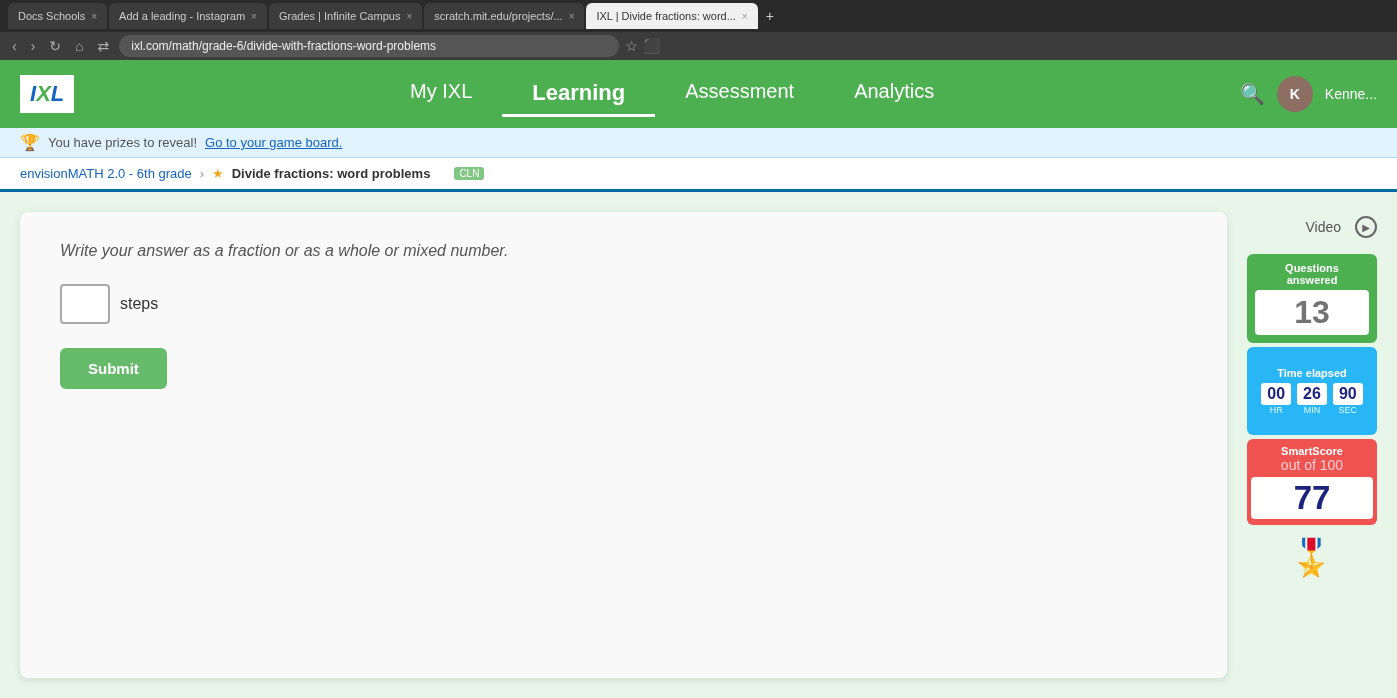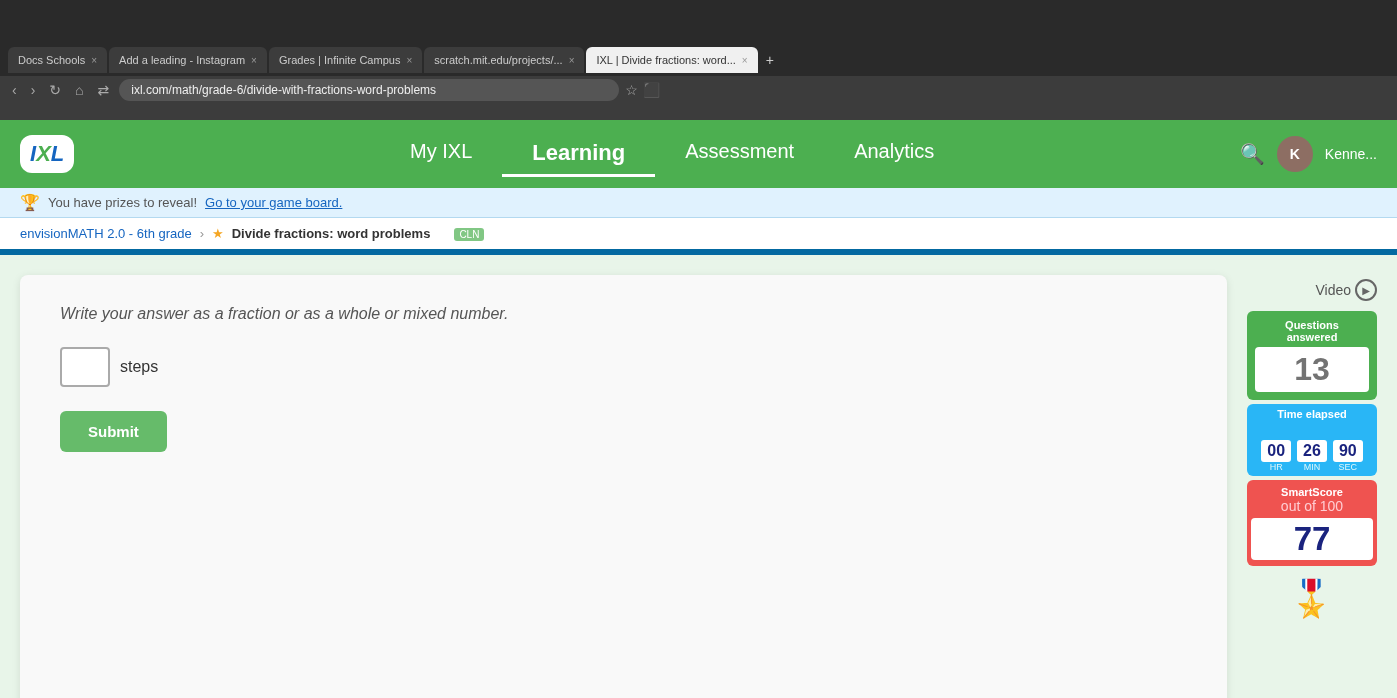--- a/index.html
+++ b/index.html
@@ -1,51 +1,51 @@
 <!DOCTYPE html>
 <html><head>
   <meta charset="utf-8">
   <style>
     * { margin: 0; padding: 0; box-sizing: border-box; }
     body { font-family: Arial, sans-serif; background: #2a2a2a; width: 1397px; height: 698px; overflow: hidden; position: relative; }
 
     
-    .browser-chrome { background: #3c3c3c; height: 76px; display: flex; flex-direction: column; margin-top: 44px; }
+    .browser-chrome { background: #3c3c3c; height: 60px; display: flex; flex-direction: column; }
     .tab-bar { display: flex; align-items: center; height: 32px; background: #2a2a2a; padding: 0 8px; gap: 2px; }
     .tab { display: flex; align-items: center; height: 26px; padding: 0 10px; border-radius: 6px 6px 0 0; font-size: 11px; color: #ccc; background: #3c3c3c; gap: 6px; max-width: 180px; overflow: hidden; white-space: nowrap; }
     .tab.active { background: #f0f0f0; color: #333; }
     .tab-close { font-size: 10px; color: #999; cursor: pointer; flex-shrink: 0; }
     .tab-plus { color: #ccc; font-size: 14px; padding: 0 6px; cursor: pointer; }
     .address-bar { display: flex; align-items: center; height: 28px; background: #3c3c3c; padding: 0 8px; gap: 6px; }
     .nav-btn { color: #aaa; font-size: 14px; cursor: pointer; padding: 2px 4px; }
     .address-input { flex: 1; height: 22px; background: #555; border: none; border-radius: 11px; padding: 0 12px; font-size: 12px; color: #eee; max-width: 500px; }
     .star-btn { color: #aaa; font-size: 14px; }
 
     
     .ixl-app { background: #fff; height: calc(698px - 60px); position: relative; display: flex; flex-direction: column; }
 
     
     .top-nav { background: #4caf50; height: 68px; display: flex; align-items: center; padding: 0 20px; gap: 0; position: relative; }
-    .ixl-logo { background: #fff; padding: 6px 10px; border-radius: 12px; display: flex; align-items: center; margin-right: 30px; }
+    .ixl-logo { background: #fff; padding: 6px 10px; border-radius: 0; display: flex; align-items: center; margin-right: 30px; }
     .ixl-logo-text { font-size: 22px; font-weight: 900; color: #f5a623; font-style: italic; }
     .nav-links { display: flex; gap: 0; flex: 1; justify-content: center; }
     .nav-link { color: #fff; font-size: 20px; text-decoration: none; padding: 8px 30px; cursor: pointer; }
     .nav-link.active { font-size: 22px; font-weight: bold; border-bottom: 3px solid #fff; }
     .nav-right { display: flex; align-items: center; gap: 12px; }
     .search-icon { color: #fff; font-size: 20px; cursor: pointer; }
     .user-avatar { width: 36px; height: 36px; border-radius: 50%; background: #8d6e63; display: flex; align-items: center; justify-content: center; color: #fff; font-size: 14px; font-weight: bold; }
     .user-name { color: #fff; font-size: 14px; }
 
     
     .prizes-bar { background: #e0f2fe; padding: 5px 20px; display: flex; align-items: center; gap: 8px; font-size: 13px; color: #555; border-bottom: 1px solid #b3d9f0; }
     .trophy-icon { color: #f5a623; font-size: 16px; }
     .prizes-link { color: #1565c0; cursor: pointer; text-decoration: underline; }
 
     
-    .breadcrumb-bar { background: #fff; padding: 8px 20px; display: flex; align-items: flex-end; gap: 8px; font-size: 13px; border-bottom: 6px solid #0369a1; }
+    .breadcrumb-bar { background: #fff; padding: 8px 20px; display: flex; align-items: center; gap: 8px; font-size: 13px; border-bottom: 3px solid #0369a1; }
     .breadcrumb-link { color: #1565c0; cursor: pointer; }
     .breadcrumb-arrow { color: #999; }
     .breadcrumb-star { color: #f5a623; }
     .breadcrumb-current { font-weight: bold; color: #333; }
     .breadcrumb-badge { background: #81c784; color: #fff; font-size: 10px; padding: 1px 5px; border-radius: 3px; margin-left: 16px; }
 
     
     .main-content { display: flex; flex: 1; background: #e8f5e9; }
 
     
@@ -53,31 +53,31 @@
     .problem-text { font-size: 17px; color: #333; line-height: 1.6; margin-bottom: 20px; }
     .problem-hint { font-size: 16px; color: #555; font-style: italic; margin-bottom: 24px; }
     .answer-row { display: flex; align-items: center; gap: 10px; margin-bottom: 24px; }
     .answer-box { width: 50px; height: 40px; border: 2px solid #aaa; border-radius: 4px; background: #fff; }
     .answer-label { font-size: 16px; color: #333; }
     .submit-btn { background: #66bb6a; color: #fff; border: none; border-radius: 6px; padding: 12px 28px; font-size: 15px; font-weight: bold; cursor: pointer; }
 
     
     .stats-sidebar { width: 130px; margin: 20px 20px 20px 0; display: flex; flex-direction: column; gap: 0; }
 
-    .video-btn { display: flex; align-items: center; justify-content: flex-end; gap: 4px; margin-bottom: 6px; font-size: 14px; color: #555; cursor: pointer; padding: 4px 0; }
+    .video-btn { display: flex; align-items: center; justify-content: flex-end; gap: 14px; margin-bottom: 12px; font-size: 14px; color: #555; cursor: pointer; padding: 4px 0; }
     .video-icon { width: 22px; height: 22px; border-radius: 50%; border: 2px solid #666; display: flex; align-items: center; justify-content: center; font-size: 10px; color: #666; }
 
     .stat-card { background: #29b6f6; border-radius: 6px; text-align: center; padding: 8px; margin-bottom: 4px; }
     .stat-card.green { background: #4caf50; }
     .stat-card-label { font-size: 11px; color: #fff; font-weight: bold; }
     .stat-card-value { font-size: 32px; font-weight: bold; color: #737373; background: #fff; border-radius: 4px; margin-top: 4px; padding: 4px 0; }
 
-    .time-card { background: #29b6f6; border-radius: 6px; text-align: center; padding: 4px 4px; margin-bottom: 4px; }
+    .time-card { background: #29b6f6; border-radius: 6px; text-align: center; padding: 20px 4px; margin-bottom: 4px; }
     .time-card-label { font-size: 11px; color: #fff; font-weight: bold; }
-    .time-display { display: flex; justify-content: center; align-items: flex-end; gap: 6px; margin-top: 20px; }
+    .time-display { display: flex; justify-content: center; align-items: flex-end; gap: 6px; margin-top: 4px; }
     .time-unit { text-align: center; }
     .time-value { font-size: 16px; font-weight: bold; color: #1a237e; background: #fff; border-radius: 3px; padding: 2px 6px; }
     .time-unit-label { font-size: 9px; color: #e0f7fa; }
 
     .smartscore-card { background: #ef5350; border-radius: 6px; text-align: center; padding: 6px 4px; margin-bottom: 4px; }
     .smartscore-label { font-size: 11px; color: #fff; font-weight: bold; }
     .smartscore-sub { font-size: 14px; color: #ffcdd2; }
     .smartscore-value { font-size: 33px; font-weight: bold; color: #1a237e; background: #fff; border-radius: 4px; margin-top: 4px; padding: 2px 0; }
 
     .ribbon-area { display: flex; justify-content: center; margin-top: 8px; }

